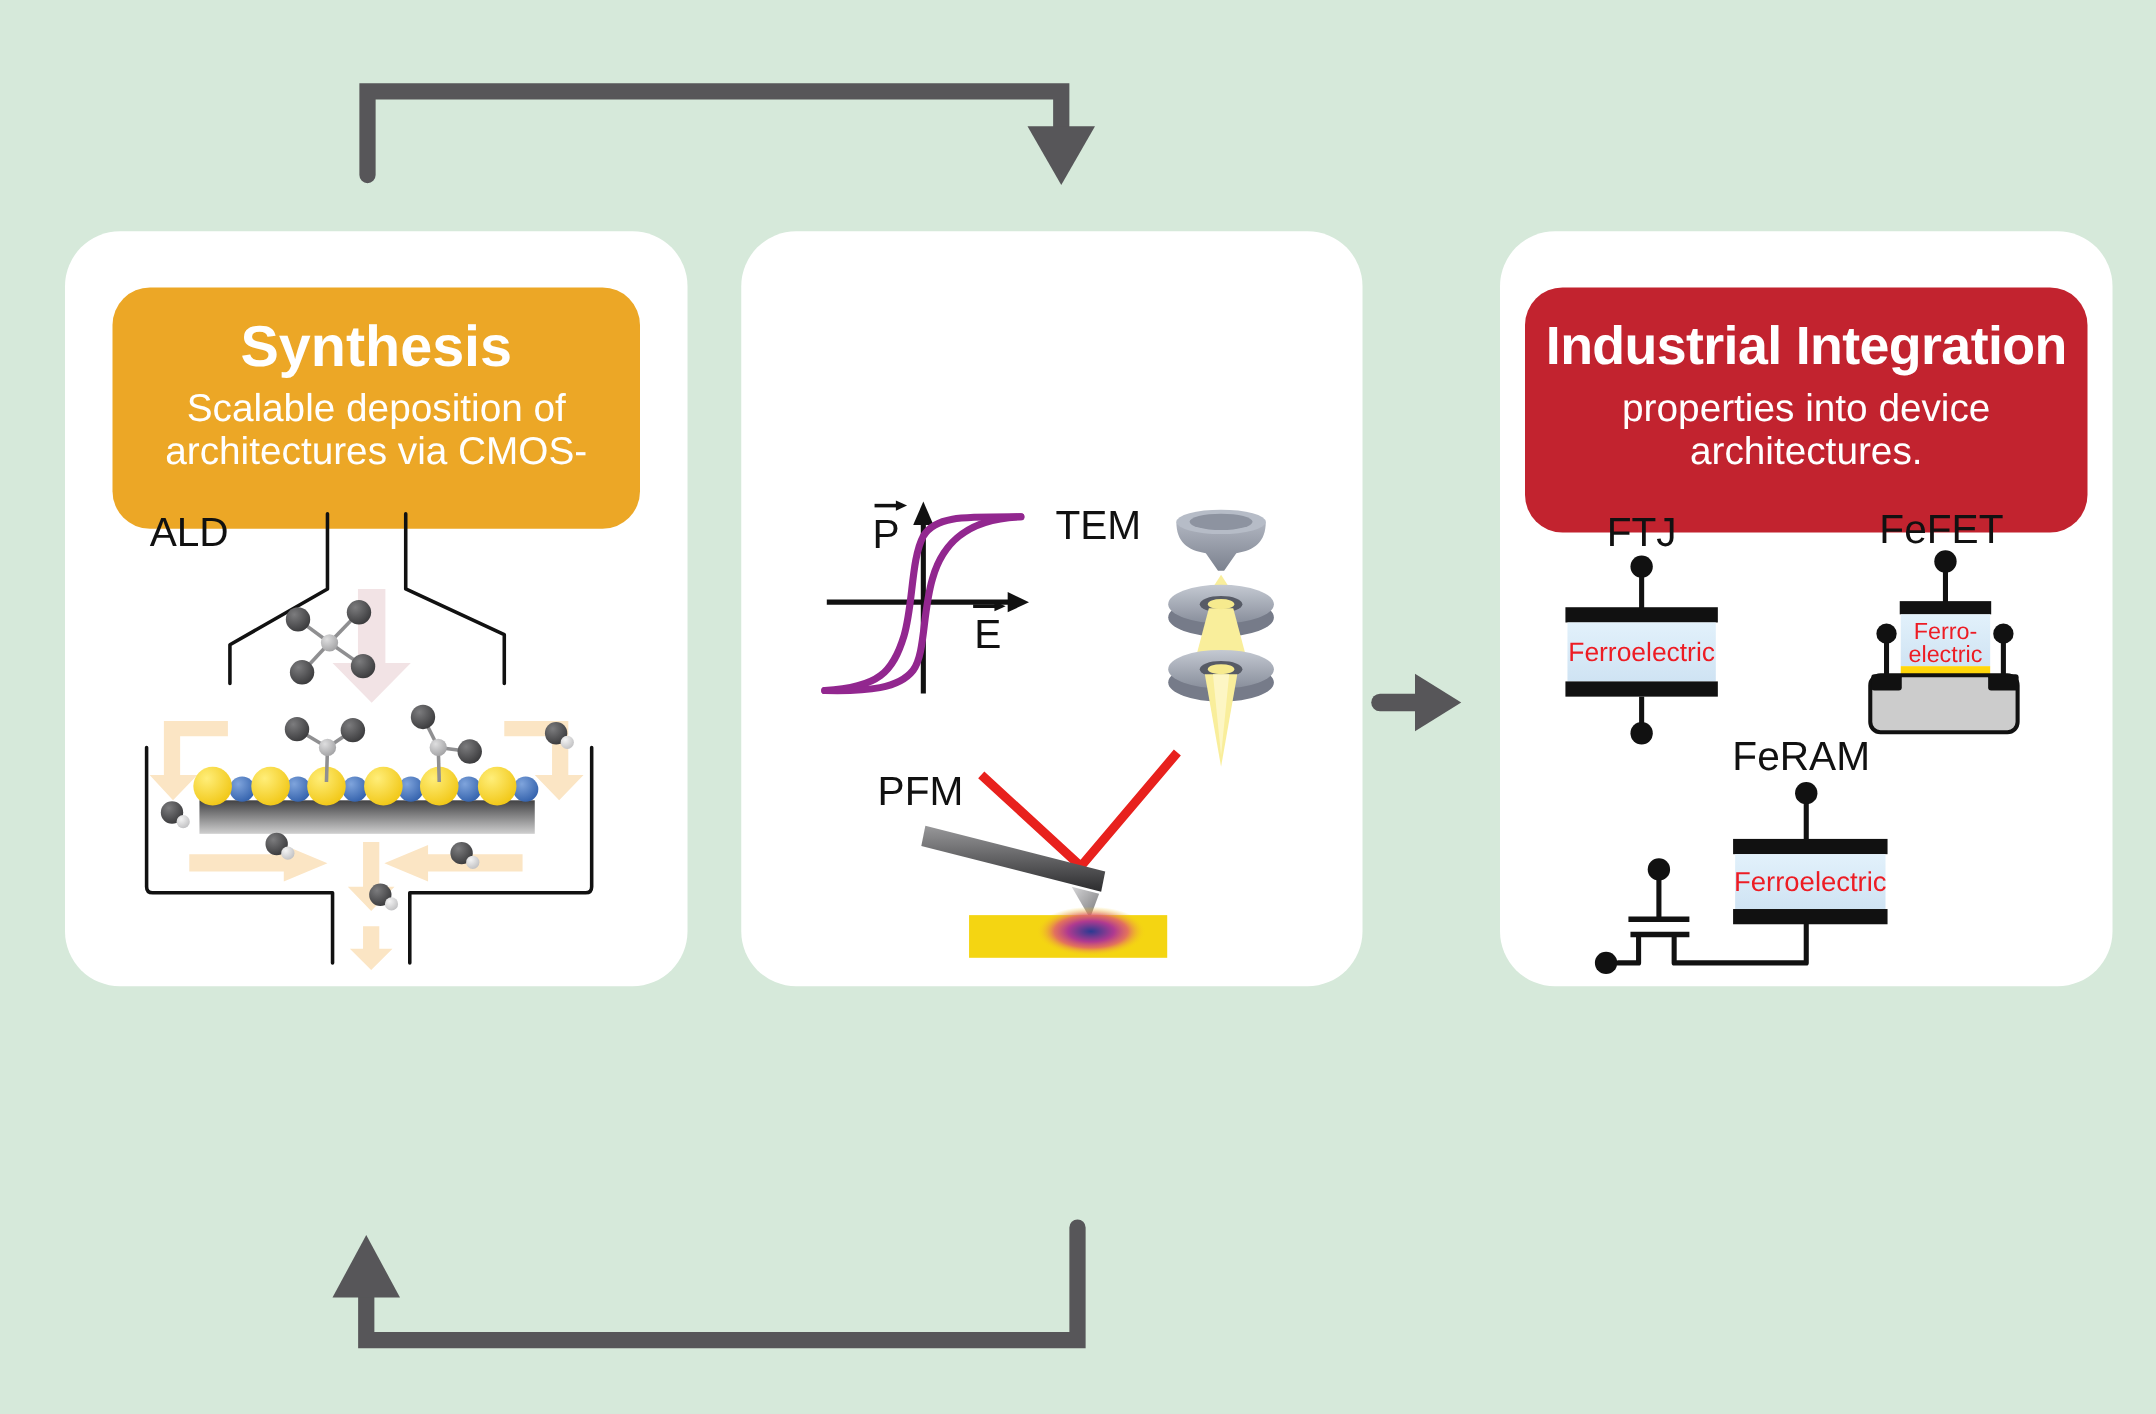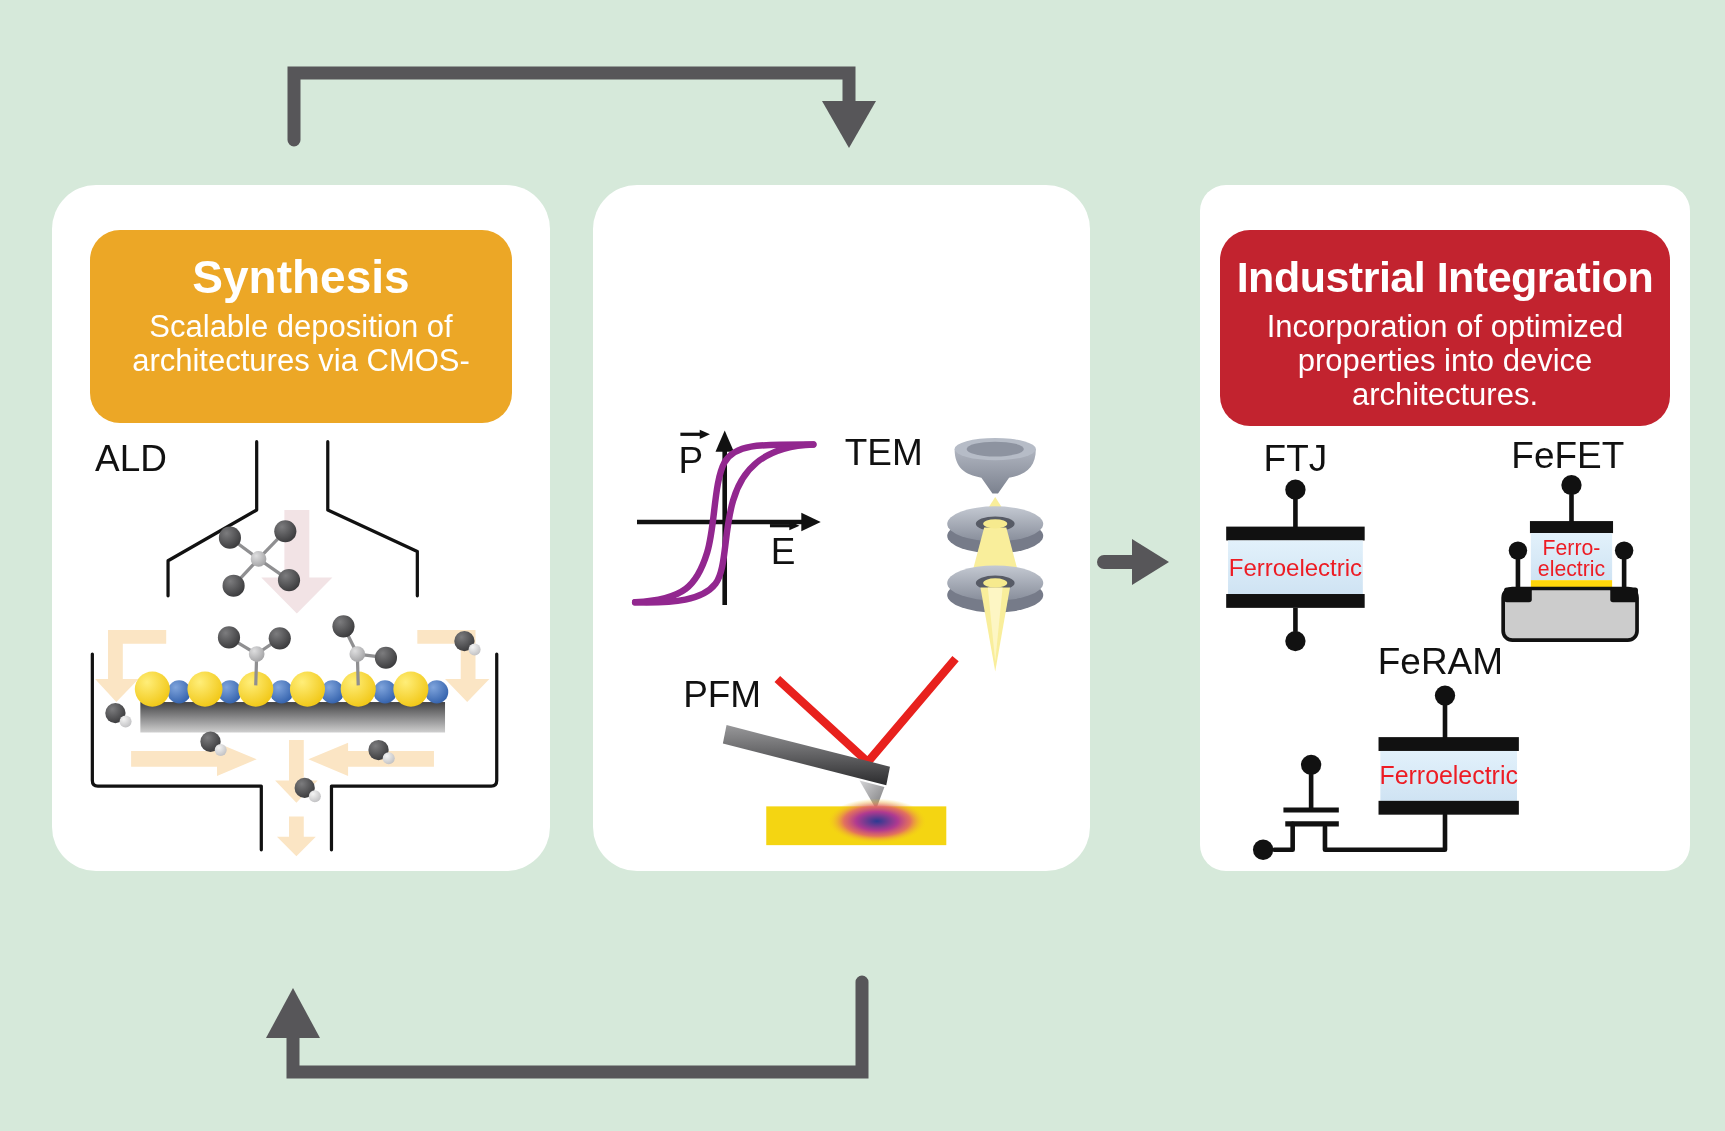--- a/index.html
+++ b/index.html
@@ -1,22 +1,22 @@
 <!DOCTYPE html>
 <html><head>
 <meta charset="utf-8">
 <style>
   html,body{margin:0;padding:0;background:#d6e9da;}
   .canvas{position:relative;width:1725px;height:1131px;background:#d6e9da;overflow:hidden;
           font-family:"Liberation Sans","DejaVu Sans",sans-serif;}
   .connectors{position:absolute;left:0;top:0;width:1725px;height:1131px;pointer-events:none;}
-  .card{position:absolute;top:185px;height:686px;background:#ffffff;border-radius:44px;}
+  .card{position:absolute;top:185px;height:604px;background:#ffffff;border-radius:44px;}
   #card-syn{left:52px;width:498px;}
   #card-chr{left:593px;width:497px;}
-  #card-ind{left:1200px;width:490px;border-radius:26px;}
+  #card-ind{left:1200px;width:490px;}
   .hdr{position:absolute;top:45px;height:193px;color:#fff;text-align:center;border-radius:30px;box-sizing:border-box;}
   #card-syn .hdr,#card-chr .hdr{left:38px;right:38px;}
   #card-ind .hdr{left:20px;right:20px;height:196px;}
   #card-syn .hdr{background:#eca726;}
   #card-chr .hdr{background:#1b75bc;}
   #card-ind .hdr{background:#c2232f;}
   .hdr .t{font-size:46px;font-weight:700;line-height:54px;padding-top:20px;}
   #card-ind .hdr .t{font-size:43px;letter-spacing:-0.5px;}
   .hdr .s{font-size:31px;line-height:34px;margin-top:6px;}
   .art{position:absolute;left:0;top:0;width:100%;height:100%;}
@@ -254,21 +254,20 @@
         <rect x="167" y="673" width="195" height="42" fill="#f4d512"></rect>
         <ellipse cx="287" cy="689" rx="60" ry="27" fill="url(#gSpot)"></ellipse>
       </g>
     </svg>
   </div>
 
   <div class="card" id="card-ind">
     <div class="hdr">
       <div class="t">Industrial Integration</div>
       <div class="s">
-        <div>Incorporation of optimized</div>
         <div>properties into device</div>
         <div>architectures.</div>
       </div>
     </div>
     <svg class="art" viewBox="0 0 490 743">
       <defs>
         <linearGradient id="gFe" x1="0" y1="0" x2="0" y2="1">
           <stop offset="0" stop-color="#e2f1fb"></stop>
             <stop offset="1" stop-color="#cfe3f3"></stop>
         </linearGradient>

